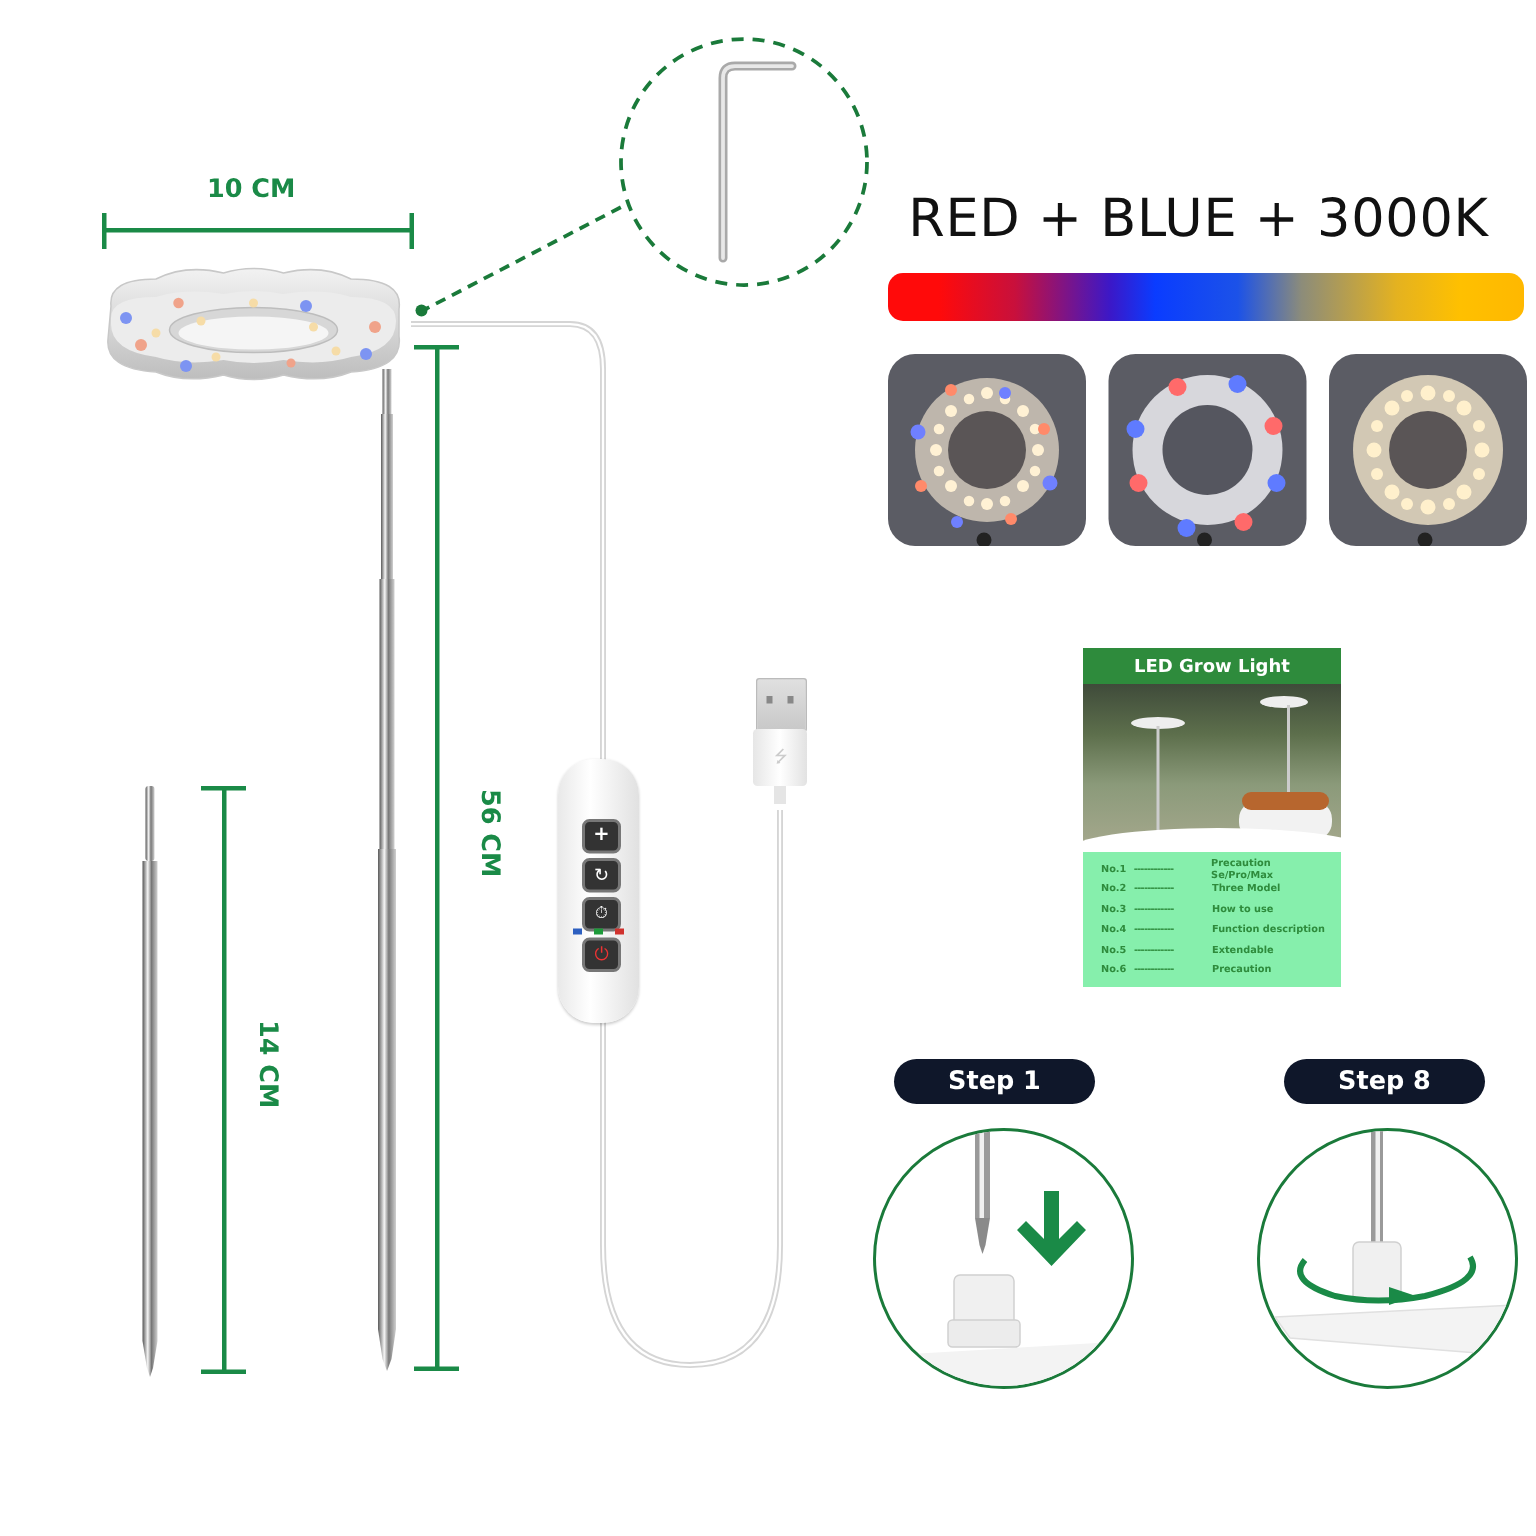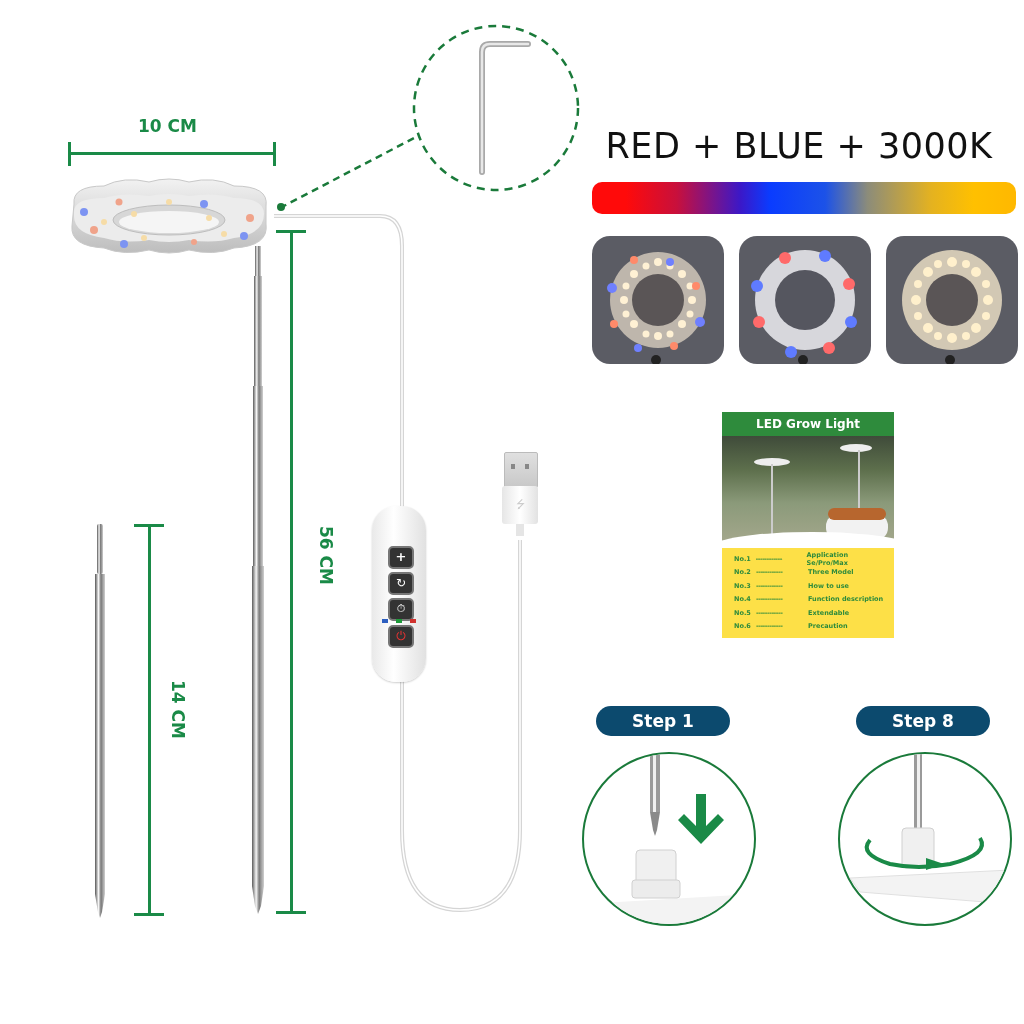--- a/index.html
+++ b/index.html
@@ -4,28 +4,28 @@
 <style>
   html,body{margin:0;padding:0;background:#fff;}
   body{width:1024px;height:1024px;position:relative;overflow:hidden;font-family:"DejaVu Sans","Liberation Sans",sans-serif;}
   .abs{position:absolute;}
   .dim-label{position:absolute;font-weight:bold;color:#1a8a47;font-size:17px;white-space:nowrap;}
   .dim-label.v{transform:rotate(90deg);transform-origin:left top;}
   .title{position:absolute;left:594px;top:126px;width:410px;text-align:center;font-size:35px;color:#111;letter-spacing:0.5px;}
   .spectrum{position:absolute;left:592px;top:182px;width:424px;height:32px;border-radius:10px;
     background:linear-gradient(90deg,#ff0a0a 0%,#ff0a0a 8%,#c8103c 20%,#3b18c8 35%,#0a3cff 42%,#1c52e8 55%,#8c8c7a 65%,#e4b220 80%,#ffc000 90%,#ffb800 100%);}
   .mode-card{position:absolute;top:236px;width:132px;height:128px;border-radius:18px;background:#5b5c64;overflow:hidden;}
-  .manual{position:absolute;left:722px;top:412px;width:172px;height:226px;background:#fde047;}
+  .manual{position:absolute;left:722px;top:432px;width:172px;height:226px;background:#86efac;}
   .manual-head{height:24px;background:#2e8b3c;color:#fff;font-weight:bold;font-size:12px;text-align:center;line-height:24px;}
   .manual-photo{height:112px;background:linear-gradient(180deg,#3f4b3a 0%,#5d6f4c 30%,#8b9a7a 60%,#a7a98e 100%);position:relative;overflow:hidden;}
   .manual-list{padding:4px 4px 0 12px;}
   .manual-row{display:flex;font-size:6.5px;color:#2e8b3c;font-weight:bold;height:13.5px;align-items:center;}
   .manual-row .no{width:22px;}
   .manual-row .dash{width:52px;letter-spacing:-0.5px;overflow:hidden;white-space:nowrap;}
-  .step-pill{position:absolute;top:706px;height:30px;border-radius:15px;background:#0c4a6e;color:#fff;font-weight:bold;font-size:17px;text-align:center;line-height:30px;}
+  .step-pill{position:absolute;top:706px;height:30px;border-radius:15px;background:#0f172a;color:#fff;font-weight:bold;font-size:17px;text-align:center;line-height:30px;}
   .step-circle{position:absolute;top:752px;width:170px;height:170px;border:2px solid #1a7a3a;border-radius:50%;overflow:hidden;background:#fff;}
 </style>
 </head>
 <body>
 
 <div class="abs" style="left:64px;top:176px;width:210px;height:80px;">
   <svg width="210" height="80" viewBox="0 0 210 80">
     <defs>
       <linearGradient id="sideg" x1="0" y1="0" x2="0" y2="1">
         <stop offset="0" stop-color="#f2f2f2"></stop>
@@ -240,21 +240,21 @@
     <div class="abs" style="left:118px;top:8px;width:32px;height:8px;border-radius:50%;background:#eee;"></div>
     <div class="abs" style="left:136px;top:14px;width:2px;height:76px;background:#ccc;"></div>
     <div class="abs" style="left:104px;top:78px;width:62px;height:26px;border-radius:12px;background:#f2f2f2;"></div>
     <div class="abs" style="left:106px;top:72px;width:58px;height:12px;border-radius:6px;background:#b7662e;"></div>
     <div class="abs" style="left:-10px;top:96px;width:200px;height:30px;border-radius:50%;background:#fff;"></div>
   </div>
   <div class="manual-list">
     <div class="manual-row">
         <span class="no">No.1</span>
         <span class="dash">------------</span>
-        <span>Application Se/Pro/Max</span>
+        <span>Precaution Se/Pro/Max</span>
       </div>
     <div class="manual-row">
         <span class="no">No.2</span>
         <span class="dash">------------</span>
         <span>Three Model</span>
       </div>
     <div class="manual-row">
         <span class="no">No.3</span>
         <span class="dash">------------</span>
         <span>How to use</span>

